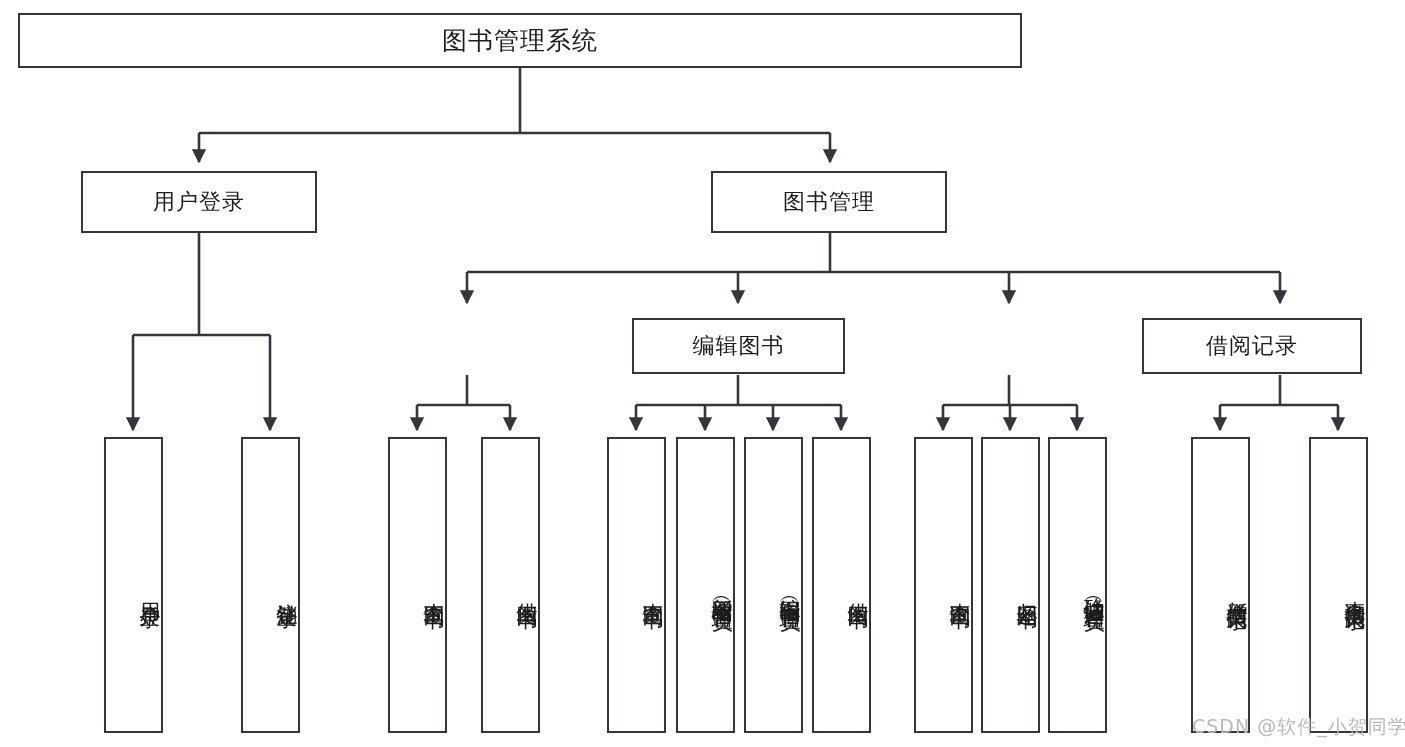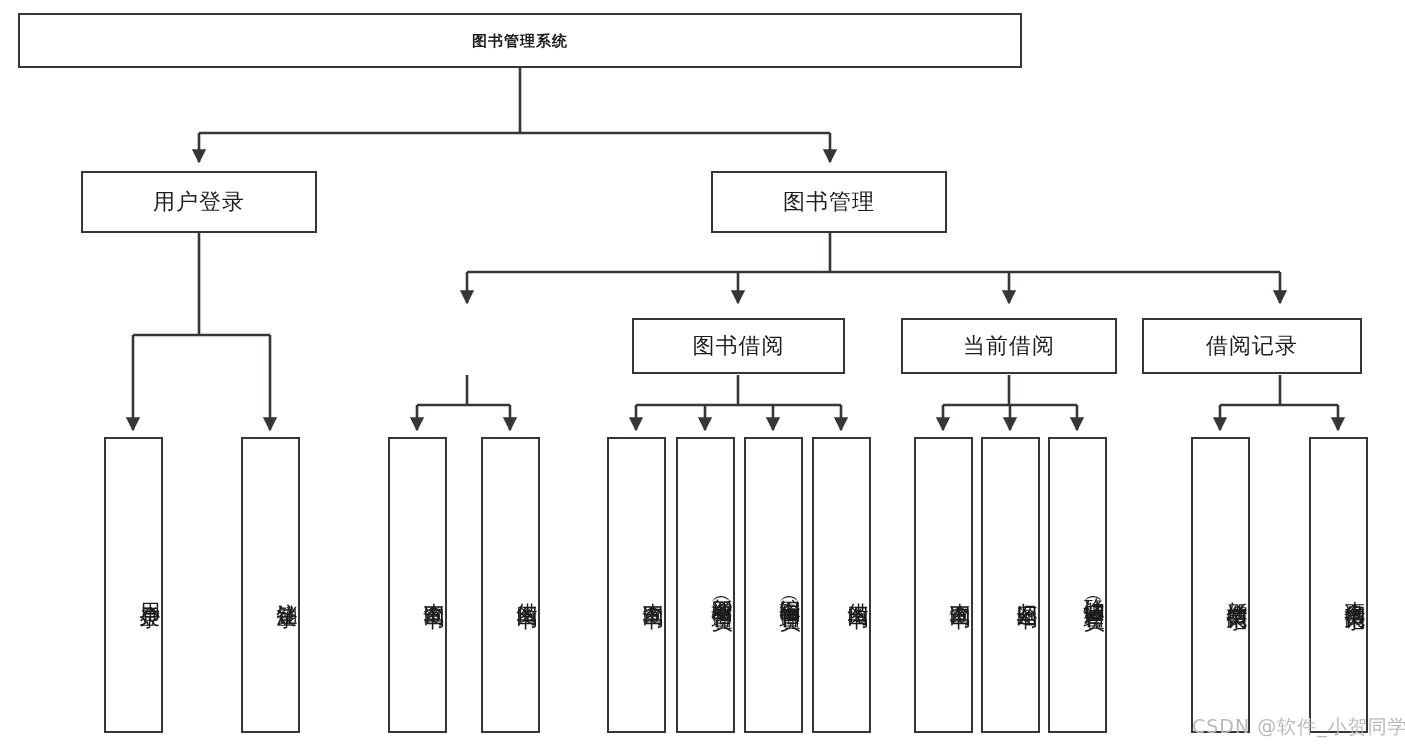--- a/index.html
+++ b/index.html
@@ -34,22 +34,21 @@
     align-items: center;
     justify-content: center;
     color: #1b1c1e;
   }
   .node.horiz {
     font-size: 22px;
     letter-spacing: 1px;
     line-height: 1.2;
   }
   .node.root {
-    font-size: 15px;
-    font-weight: bold;
+    font-size: 25px;
   }
   .node.vert {
     writing-mode: vertical-rl;
     text-orientation: upright;
     align-items: flex-start;
     justify-content: center;
     padding-top: 10px;
     font-size: 21px;
     line-height: 1.05;
     letter-spacing: 2px;
@@ -128,24 +127,21 @@
   </div>
 
   <div class="node horiz" style="left:81px; top:171px; width:236px; height:62px;">
     <span>用户登录</span>
   </div>
   <div class="node horiz" style="left:711px; top:171px; width:236px; height:62px;font-family:Liberation Serif, serif;">
     <span>图书管理</span>
   </div>
 
   <div class="node horiz" style="left:632px; top:318px; width:213px; height:56px;">
-    <span>图书借阅</span>
-  </div>
-  <div class="node horiz" style="left:901px; top:318px; width:216px; height:56px;">
-    <span>当前借阅</span>
+    <span>编辑图书</span>
   </div>
   <div class="node horiz" style="left:1142px; top:318px; width:220px; height:56px;">
     <span>借阅记录</span>
   </div>
 
   <div class="node vert" style="left:104px; top:437px; width:59px; height:296px;">
     <span class="vtext">用户登录</span>
   </div>
   <div class="node vert" style="left:241px; top:437px; width:59px; height:296px;">
     <span class="vtext">注销登录</span>

